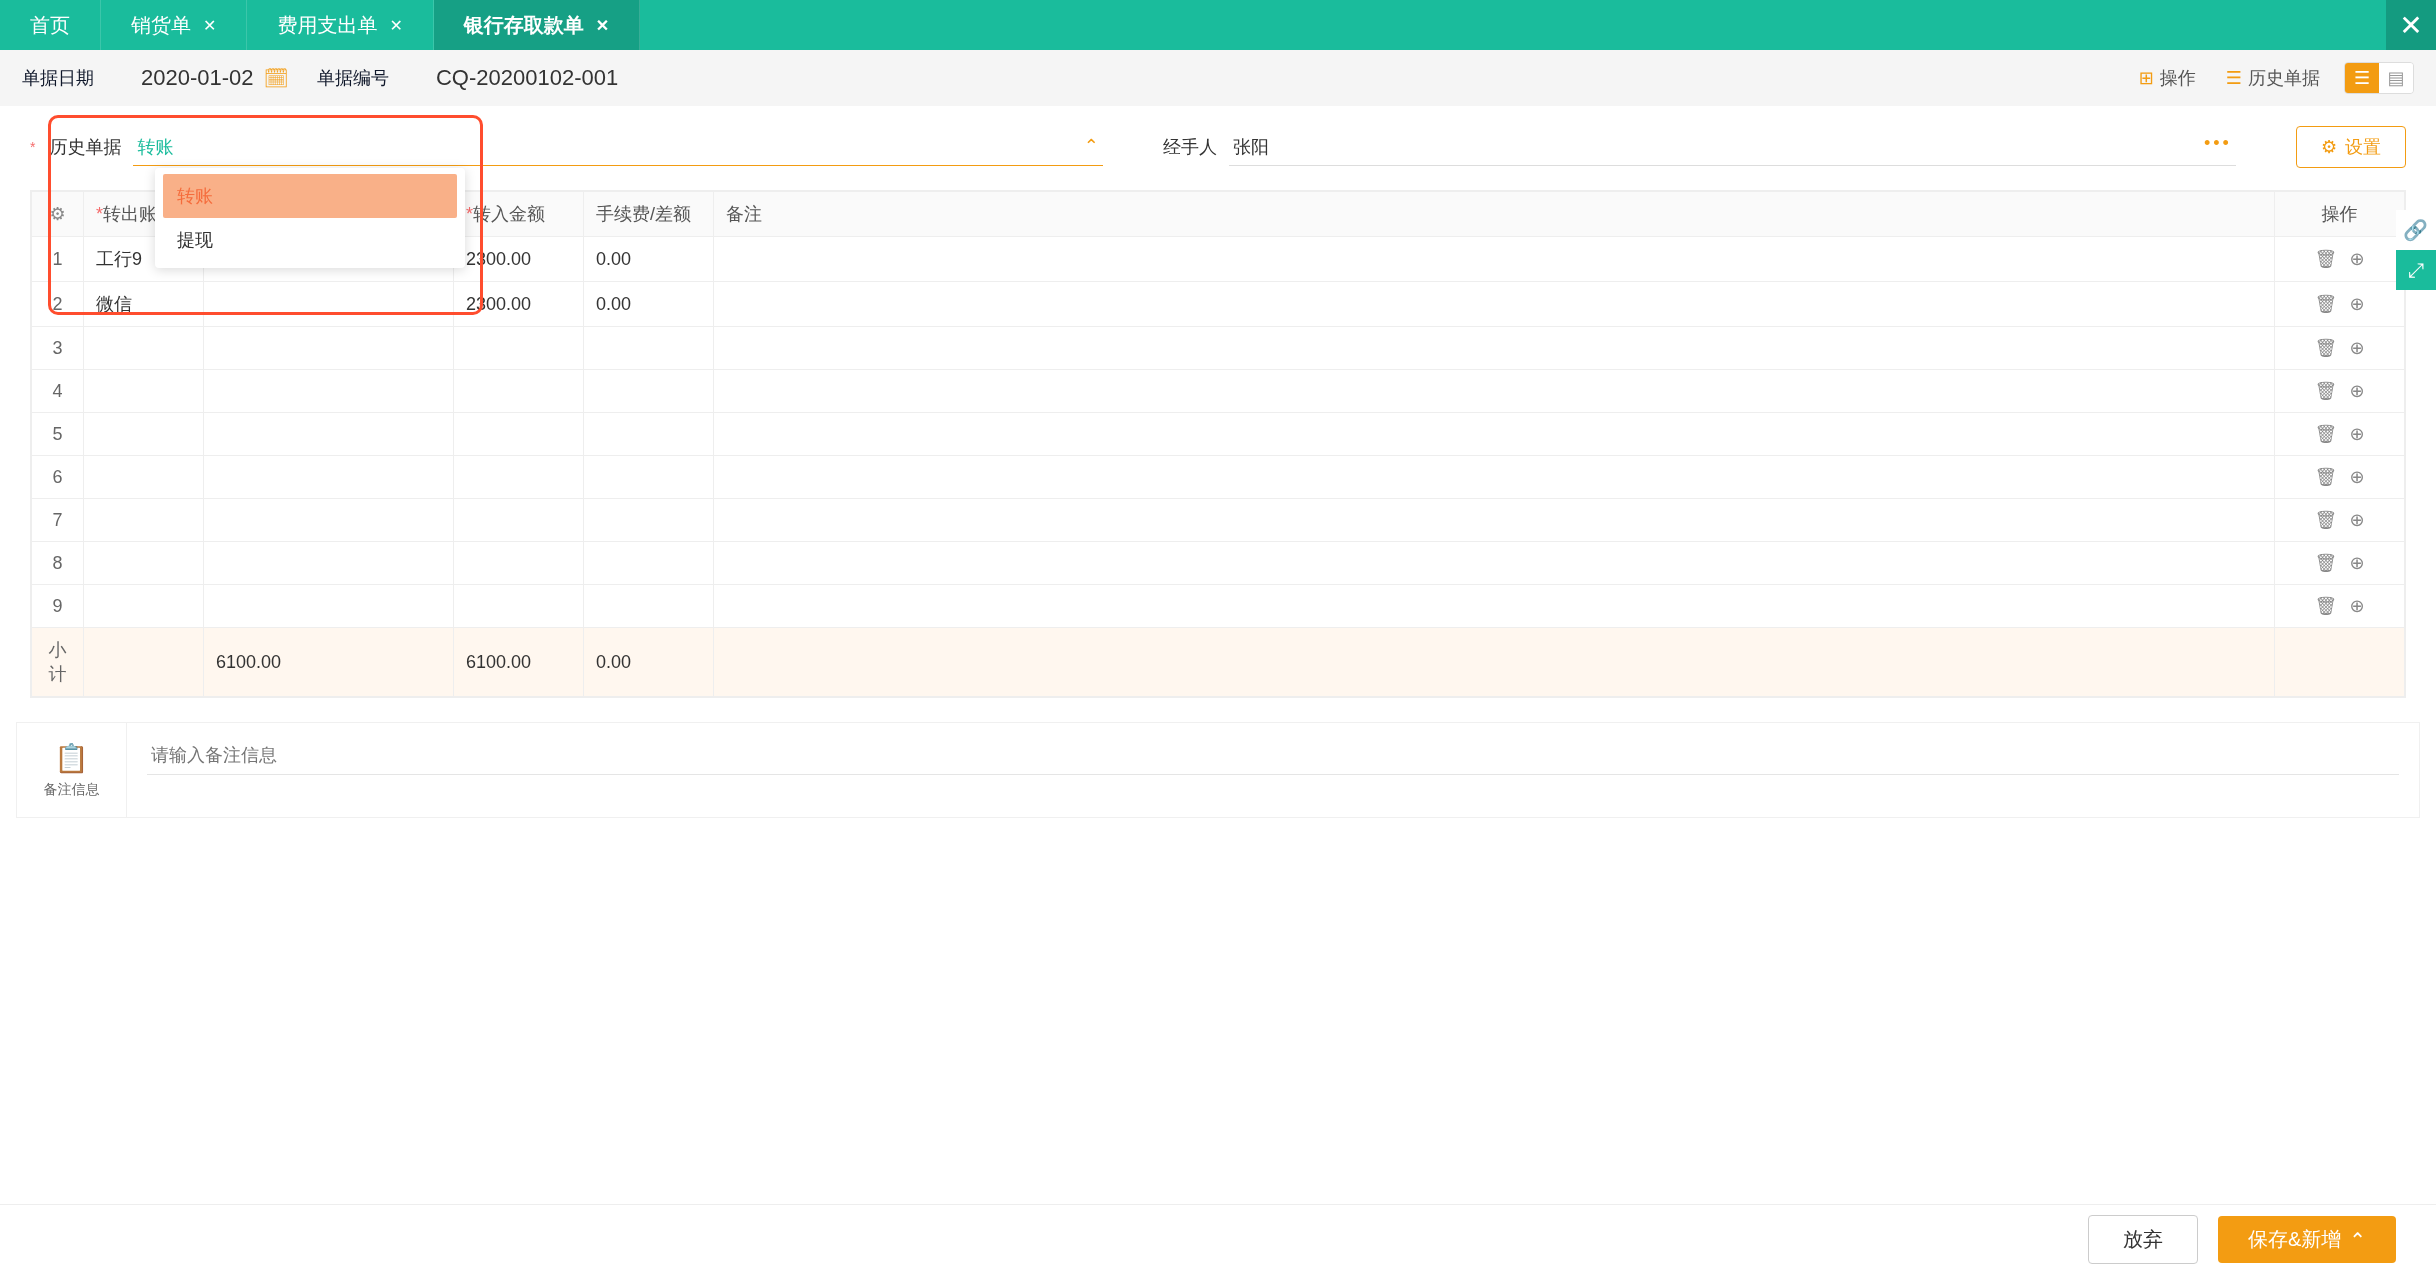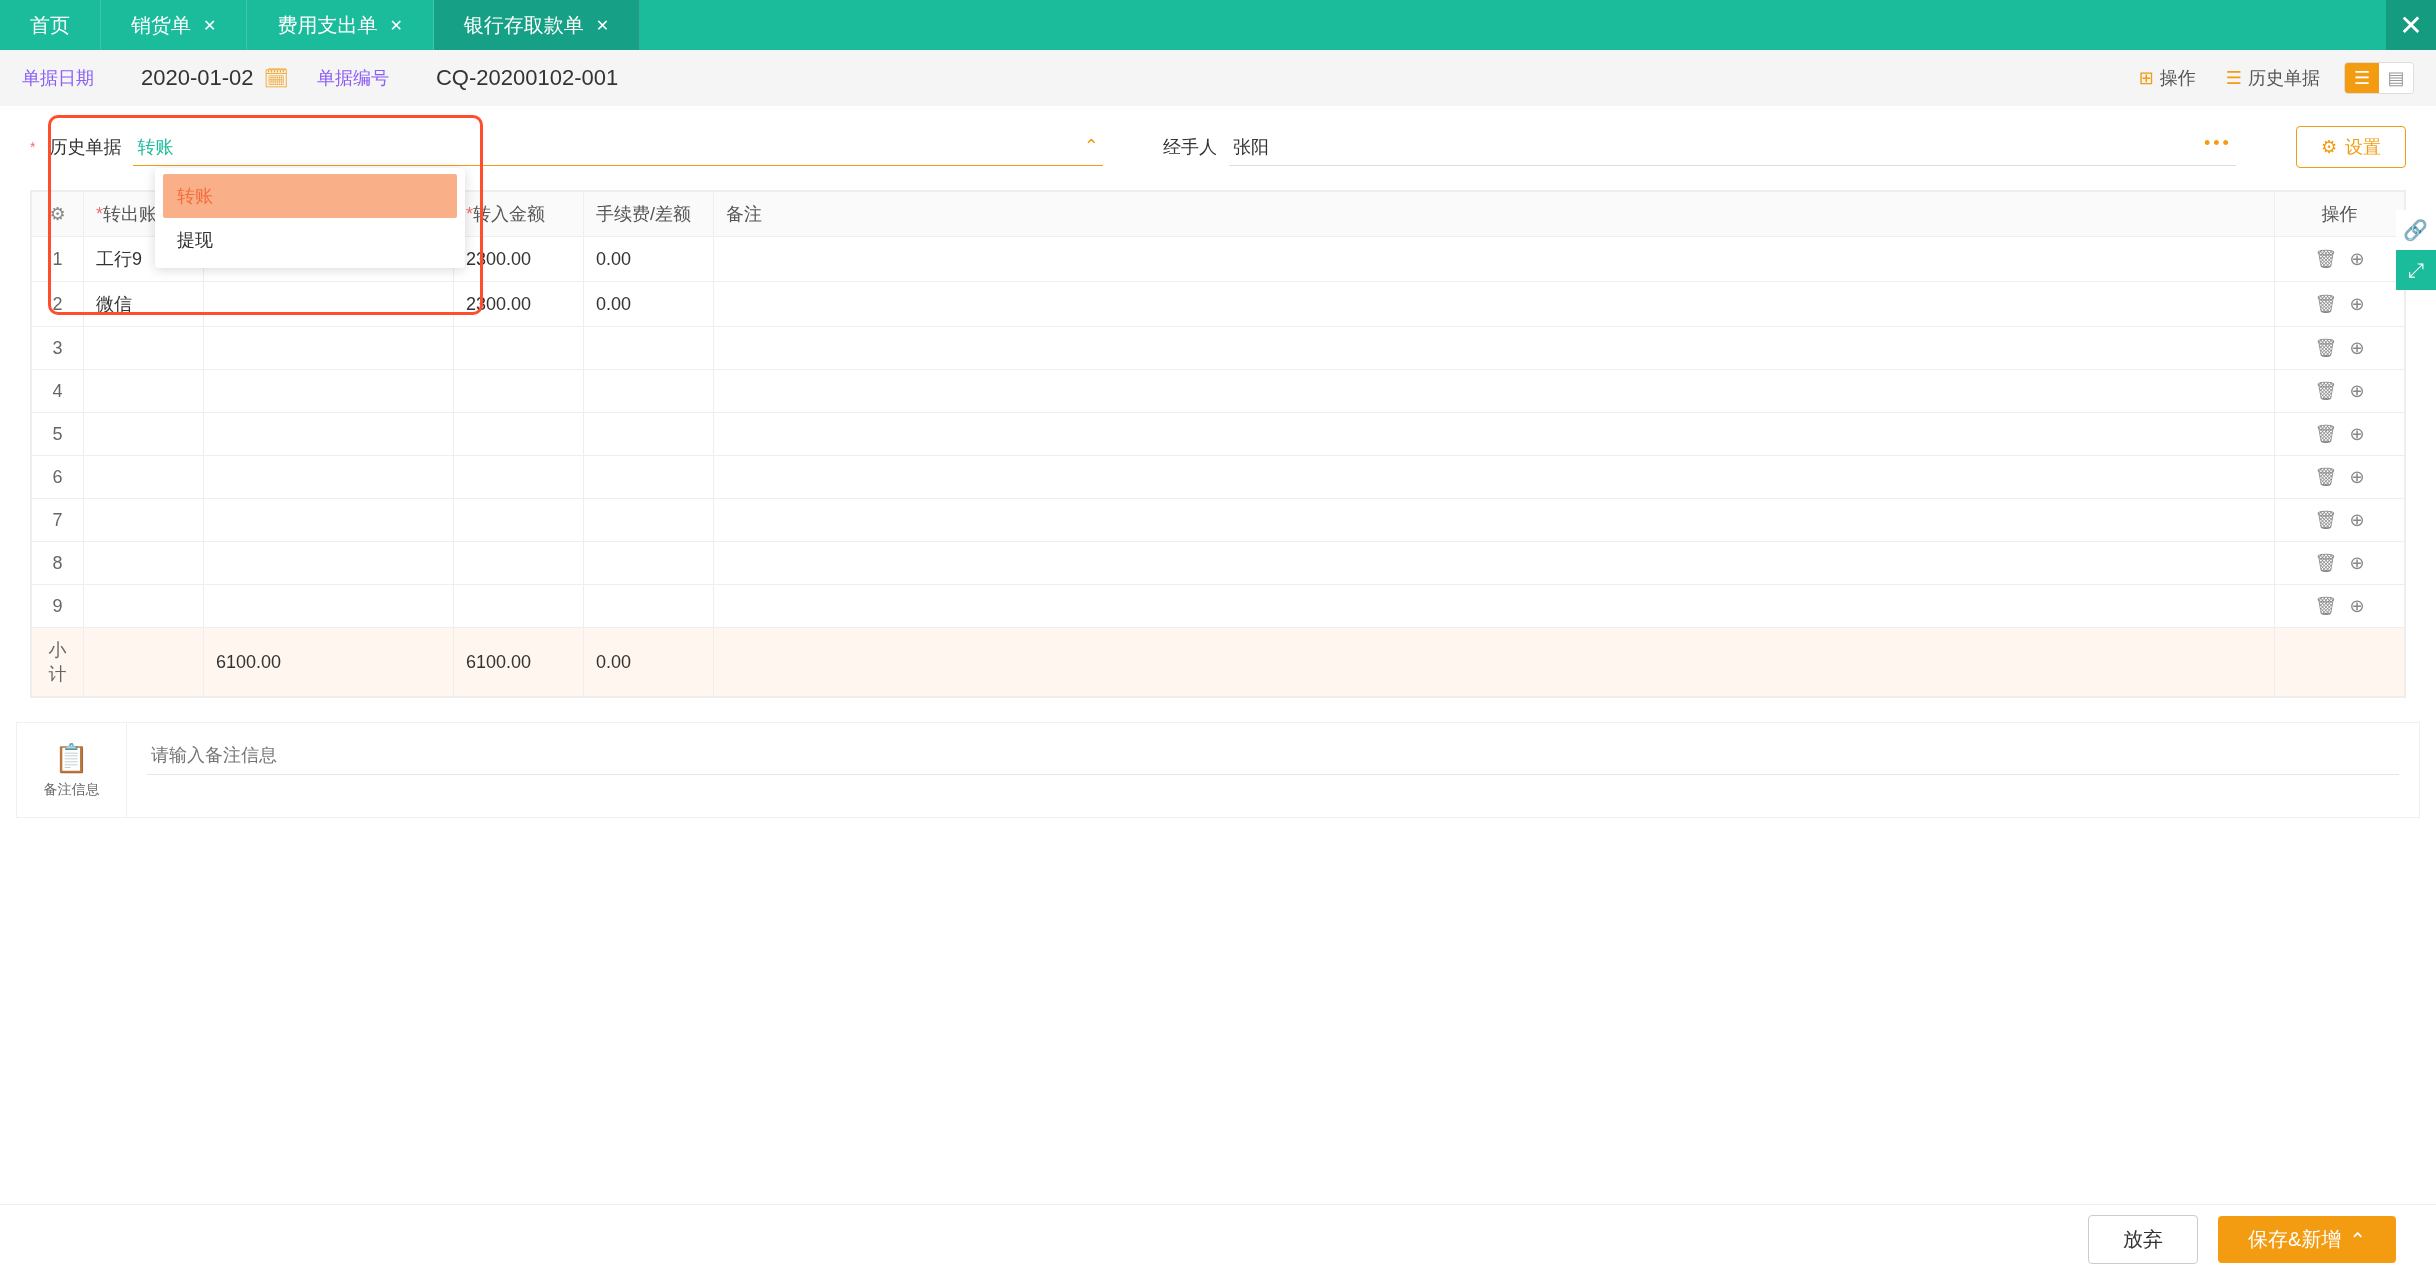--- a/index.html
+++ b/index.html
@@ -1,25 +1,25 @@
 <!DOCTYPE html>
 <html><head>
 <meta charset="utf-8">
 <style>
 * { box-sizing: border-box; margin: 0; padding: 0; }
 body { font-family: "Microsoft YaHei", Arial, sans-serif; font-size: 14px; color: #333; background: #fff; width: 2436px; height: 1274px; transform-origin: top left; }
 
 .tabs-bar { background: #1abc9c; height: 50px; display: flex; align-items: stretch; position: relative; width: 100%; }
 .tab { display: flex; align-items: center; padding: 0 30px; color: #fff; font-size: 20px; cursor: pointer; border-right: 1px solid rgba(255,255,255,0.15); }
-.tab.active { background: #16a085; }
+.tab.active { background: #16a085; font-weight: bold; }
 .tab .close-x { margin-left: 12px; font-size: 16px; }
 .tabs-bar .big-close { position: absolute; right: 0; top: 0; width: 50px; height: 50px; background: #149b80; display: flex; align-items: center; justify-content: center; color: #fff; font-size: 28px; cursor: pointer; }
 
 .toolbar { background: #f5f5f5; height: 56px; display: flex; align-items: center; padding: 0 22px; gap: 10px; font-size: 18px; color: #555; }
-.toolbar .lbl { color: #8b5cf6; }
+.toolbar .lbl { color: #0f172a; }
 .toolbar .val { color: #333; font-size: 22px; margin-left: 37px; }
 .calendar-icon { color: #f39c12; font-size: 20px; margin-right: 18px; }
 .toolbar .spacer { flex: 1; }
 .toolbar .right-item { display: flex; align-items: center; gap: 6px; color: #555; margin-left: 20px; cursor: pointer; }
 .orange-ic { color: #f39c12; }
 .view-toggle { display: flex; margin-left: 14px; border: 1px solid #ddd; border-radius: 4px; overflow: hidden; }
 .view-toggle .vt { width: 34px; height: 30px; display: flex; align-items: center; justify-content: center; background: #fff; color: #999; cursor: pointer; }
 .view-toggle .vt.active { background: #f39c12; color: #fff; }
 
 .fields-row { padding: 20px 30px 10px 30px; display: flex; align-items: center; gap: 60px; position: relative; }

